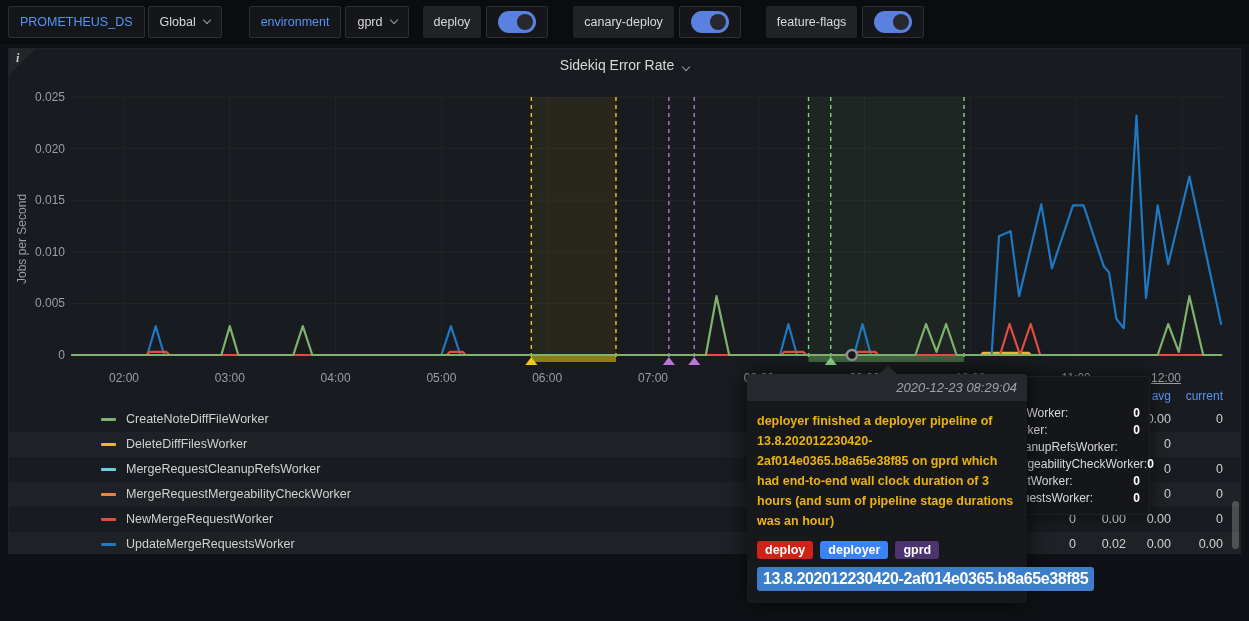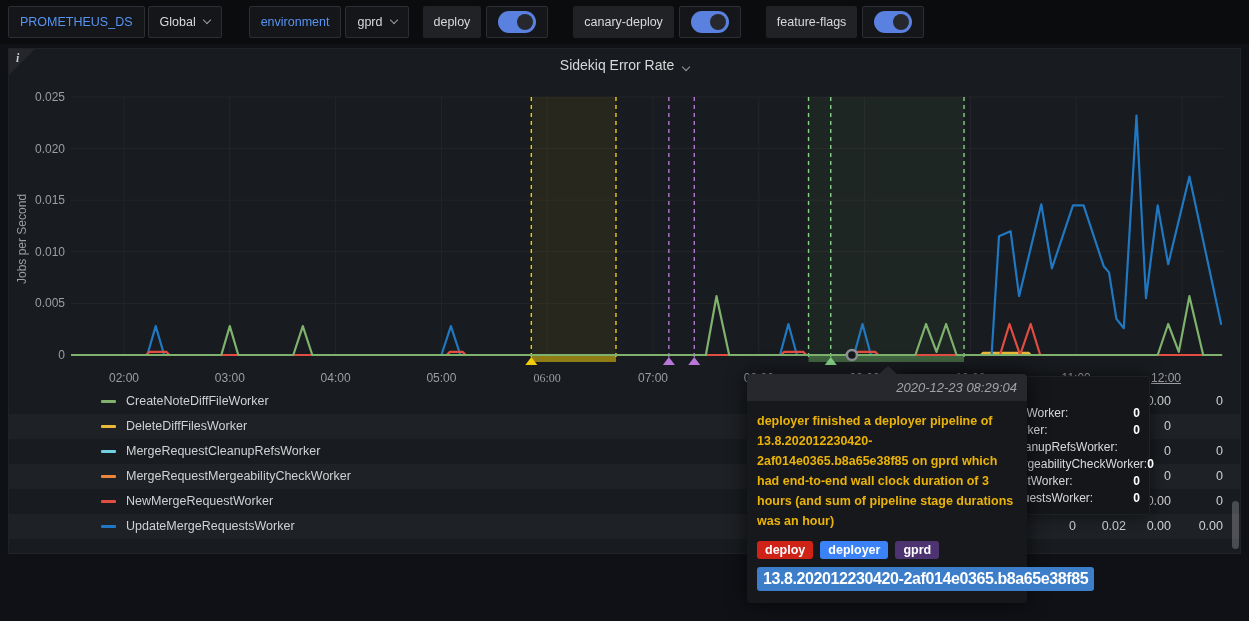--- a/index.html
+++ b/index.html
@@ -162,30 +162,36 @@
         <div class="ylabel" style="top: 195.8px;">0.010</div>
         <div class="ylabel" style="top: 144.2px;">0.015</div>
         <div class="ylabel" style="top: 92.6px;">0.020</div>
         <div class="ylabel" style="top: 41px;">0.025</div>
       </div>
     <div id="xlabels">
         <div class="xlabel" style="left: 90px;">02:00</div>
         <div class="xlabel" style="left: 195.8px;">03:00</div>
         <div class="xlabel" style="left: 301.6px;">04:00</div>
         <div class="xlabel" style="left: 407.4px;">05:00</div>
-        <div class="xlabel" style="left: 513.2px; font-family: Liberation Serif, serif;">06:00</div>
+        <div class="xlabel" style="left: 513.2px;">06:00</div>
         <div class="xlabel" style="left: 619px;">07:00</div>
         <div class="xlabel" style="left: 724.8px;">08:00</div>
         <div class="xlabel" style="left: 830.6px;">09:00</div>
         <div class="xlabel" style="left: 936.4px;">10:00</div>
         <div class="xlabel" style="left: 1042.2px;">11:00</div>
         <div class="xlabel" style="left: 1132px; text-decoration: underline;">12:00</div>
       </div>
 
     <div id="legend">
+        <div class="legend-header">
+          <div class="legend-col-h c-min"></div>
+          <div class="legend-col-h c-max"></div>
+          <div class="legend-col-h c-avg">avg</div>
+          <div class="legend-col-h c-current">current</div>
+        </div>
         <div class="legend-row">
           <div class="legend-dash" style="background: rgb(126, 178, 109);"></div>
           <div class="legend-name">CreateNoteDiffFileWorker</div>
           <div class="legend-val c-min"></div>
           <div class="legend-val c-max"></div>
           <div class="legend-val c-avg">0.00</div>
           <div class="legend-val c-current">0</div>
         </div>
         <div class="legend-row alt">
           <div class="legend-dash" style="background: rgb(234, 184, 57);"></div>

